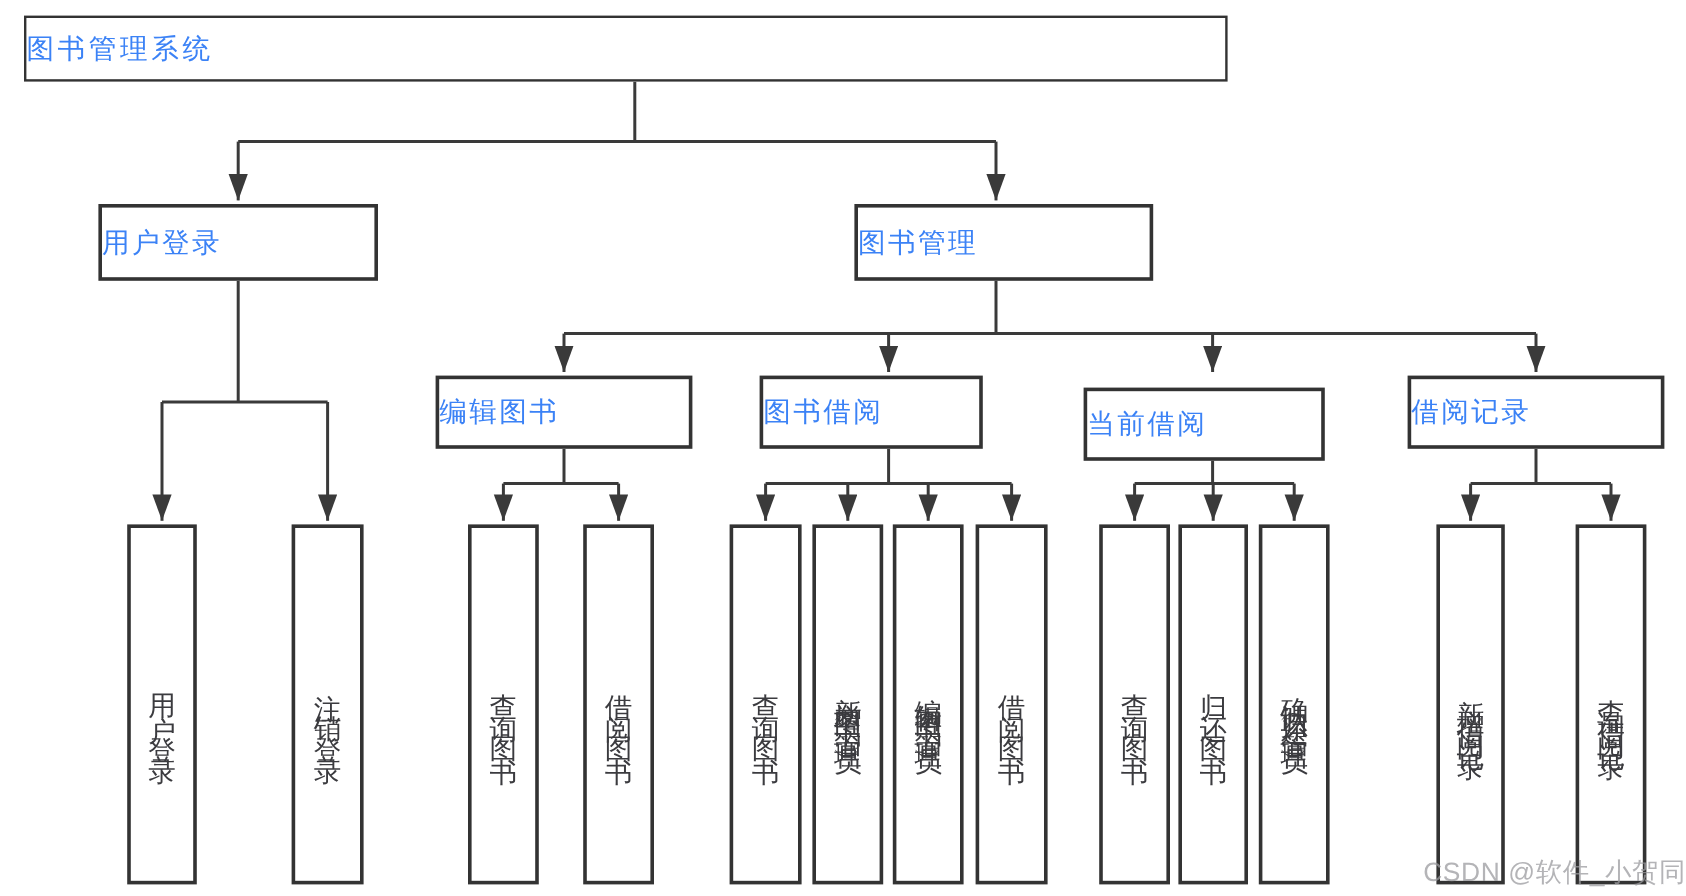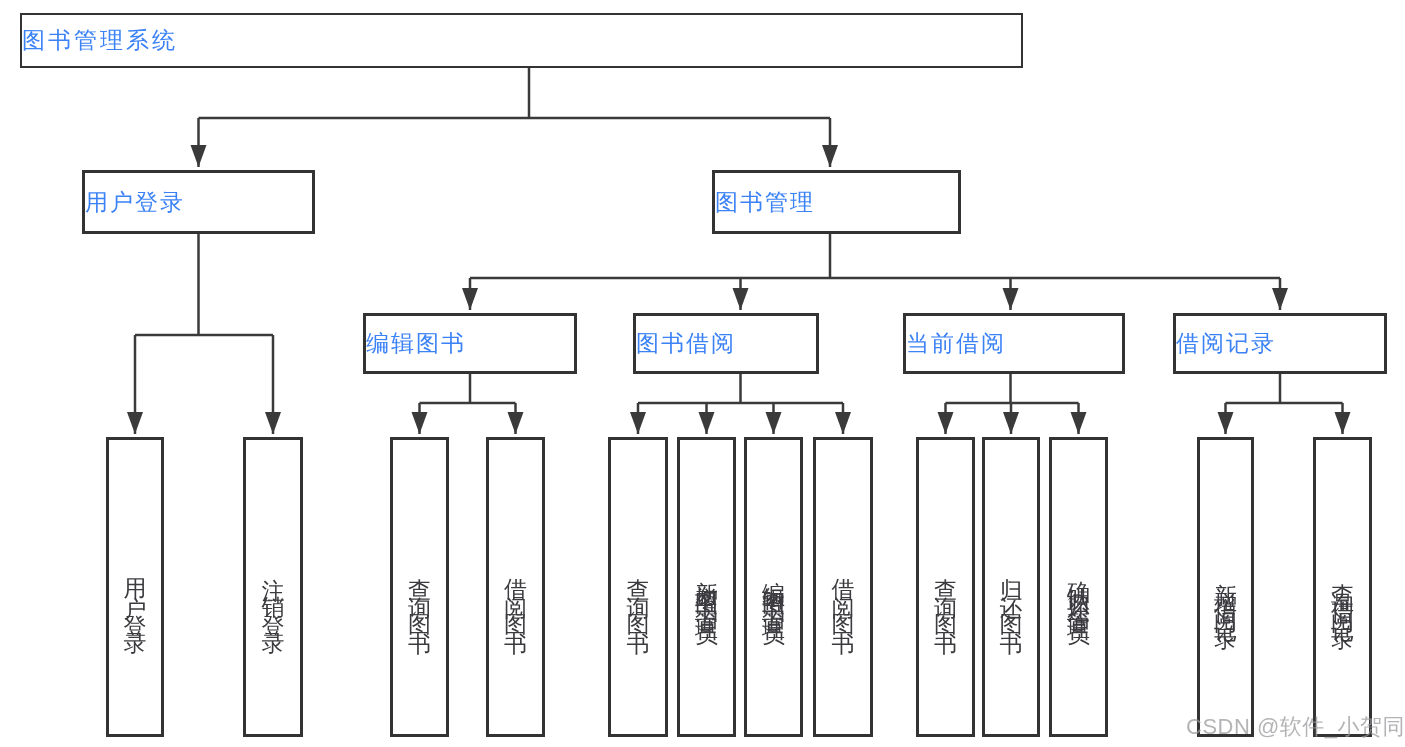--- a/index.html
+++ b/index.html
@@ -155,21 +155,21 @@
   <div class="box" style="left:712px;top:170px;width:249px;height:64px">
     <span>图书管理</span>
   </div>
 
   <div class="box" style="left:363px;top:313px;width:214px;height:61px">
     <span>编辑图书</span>
   </div>
   <div class="box" style="left:633px;top:313px;width:186px;height:61px">
     <span>图书借阅</span>
   </div>
-  <div class="box" style="left:903px;top:313px;width:222px;height:61px">
+  <div class="box" style="left:903px;top:323px;width:201px;height:61px">
     <span>当前借阅</span>
   </div>
   <div class="box" style="left:1173px;top:313px;width:214px;height:61px">
     <span>借阅记录</span>
   </div>
 
   <div class="vbox" style="left:106px;top:437px;width:58px;height:300px">
     <span class="vtext ls4">用户登录</span>
   </div>
   <div class="vbox" style="left:243px;top:437px;width:60px;height:300px">

